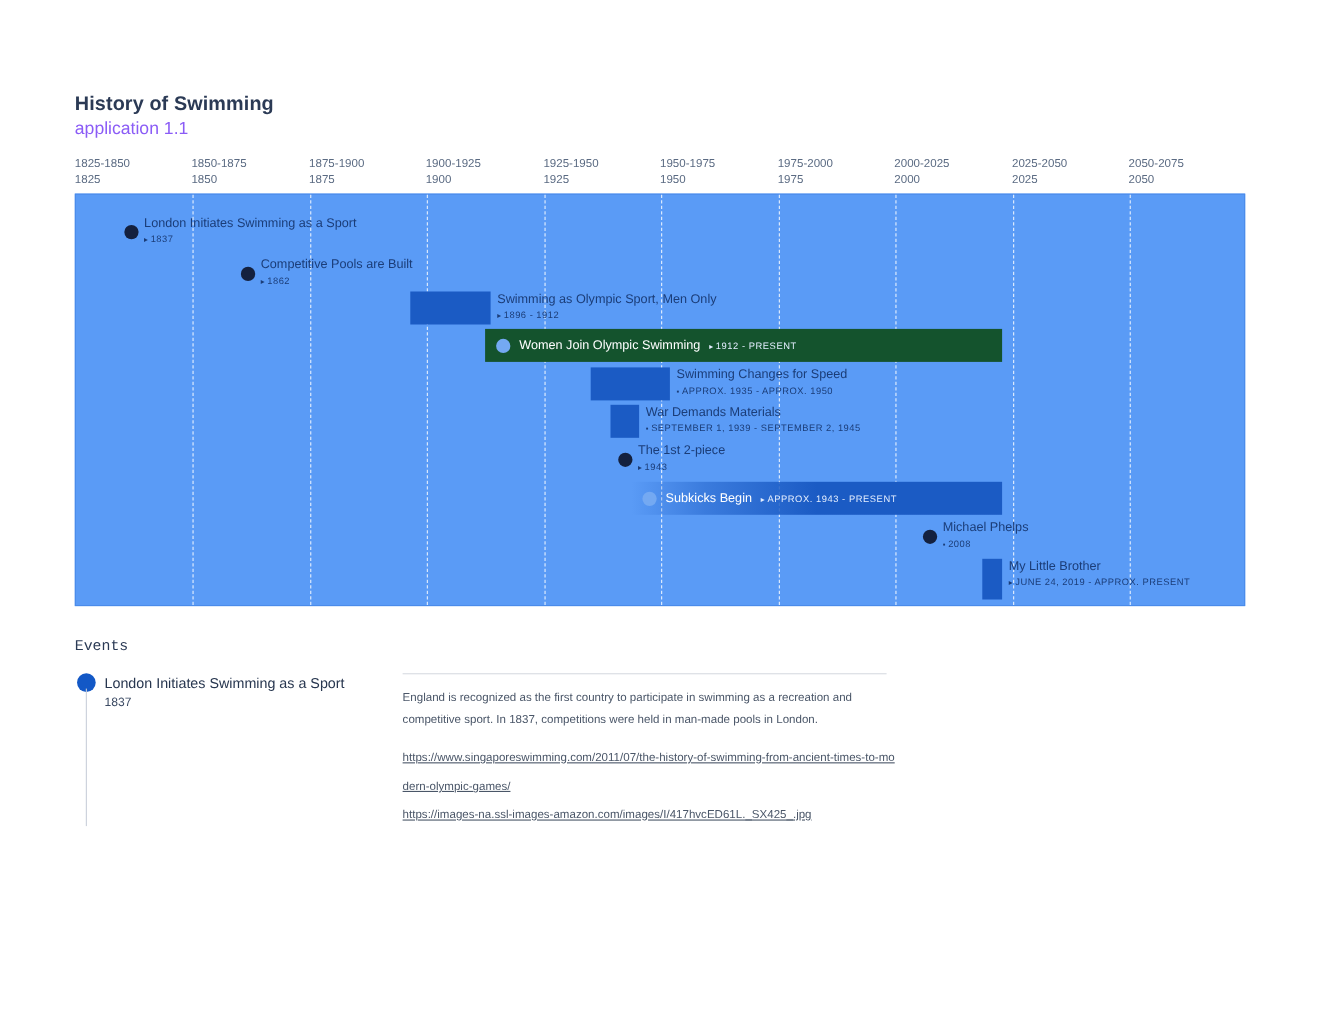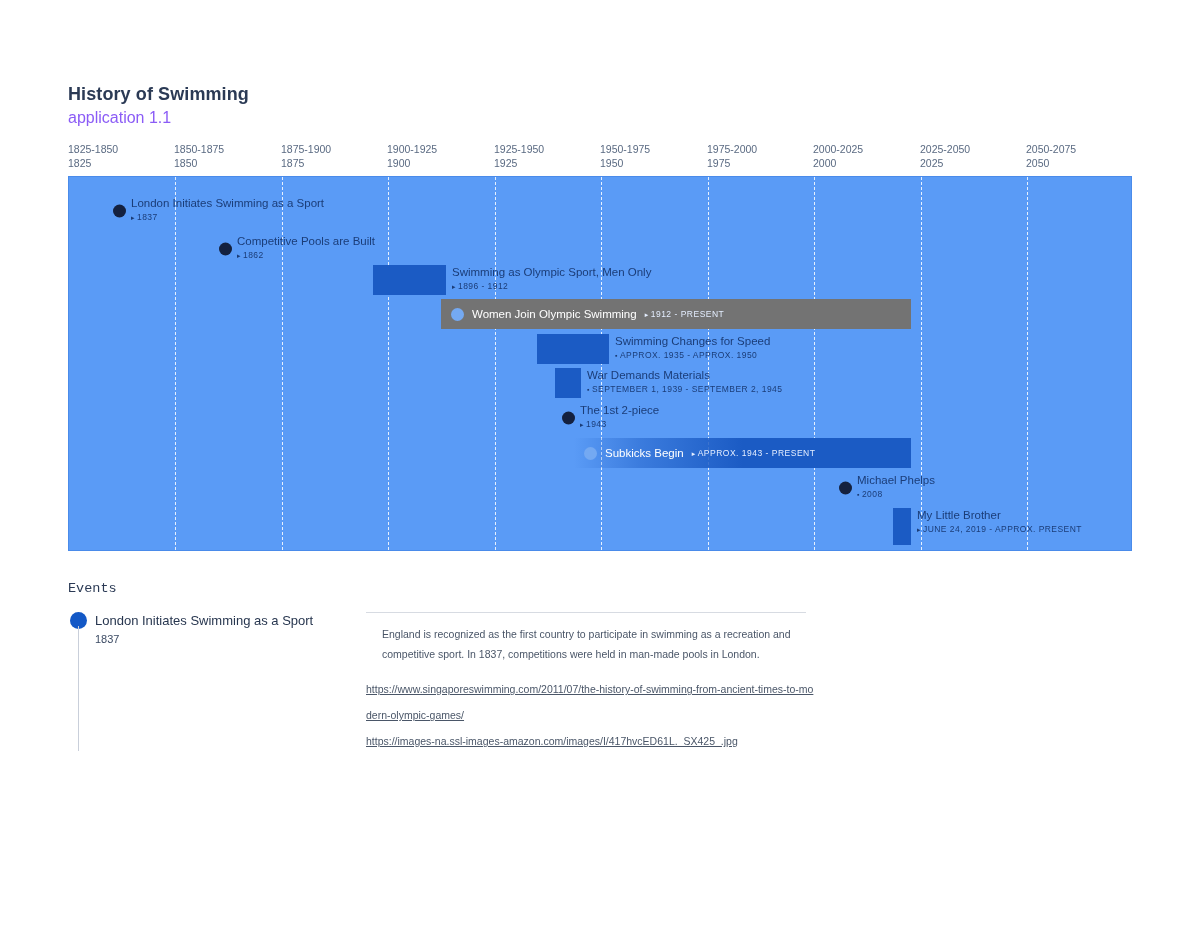--- a/index.html
+++ b/index.html
@@ -61,21 +61,21 @@
   .row-date .caret { font-size: 7px; margin-right: 2px; }
 
   
   .bar {
     position: absolute; top: 0; height: 30px;
     background: #1b5bc4;
   }
 
   
   .bar-wide {
-    position: absolute; height: 30px; background: #737373;
+    position: absolute; height: 30px; background: #14532d;
     display: flex; align-items: center; padding-left: 10px; gap: 8px;
   }
   .bar-wide.fade-left {
     background: linear-gradient(to right, rgba(27,91,196,0) 0%, rgba(27,91,196,.5) 20%, #1b5bc4 50%);
   }
   .bar-dot {
     width: 13px; height: 13px; border-radius: 50%;
     background: #74a9f2; flex: none;
   }
   .bar-label { font-size: 11.5px; color: #ffffff; white-space: nowrap; }
@@ -105,21 +105,21 @@
   }
   .event-year {
     position: absolute; left: 95px; top: 633px;
     font-size: 11px; color: #3b4a63;
   }
   .event-divider {
     position: absolute; left: 366px; top: 612px;
     width: 440px; height: 1px; background: #d7dbe2;
   }
   .event-desc {
-    position: absolute; left: 382px; top: 624px; width: 452px;
+    position: absolute; left: 366px; top: 624px; width: 452px;
     font-size: 10.5px; line-height: 20px; color: #4a5668;
   }
   .event-links {
     position: absolute; left: 366px; top: 676px; width: 452px;
     font-size: 10.5px; line-height: 26px;
   }
   .event-links a {
     color: #4a5668; text-decoration: underline; word-break: break-all;
     display: block;
   }

